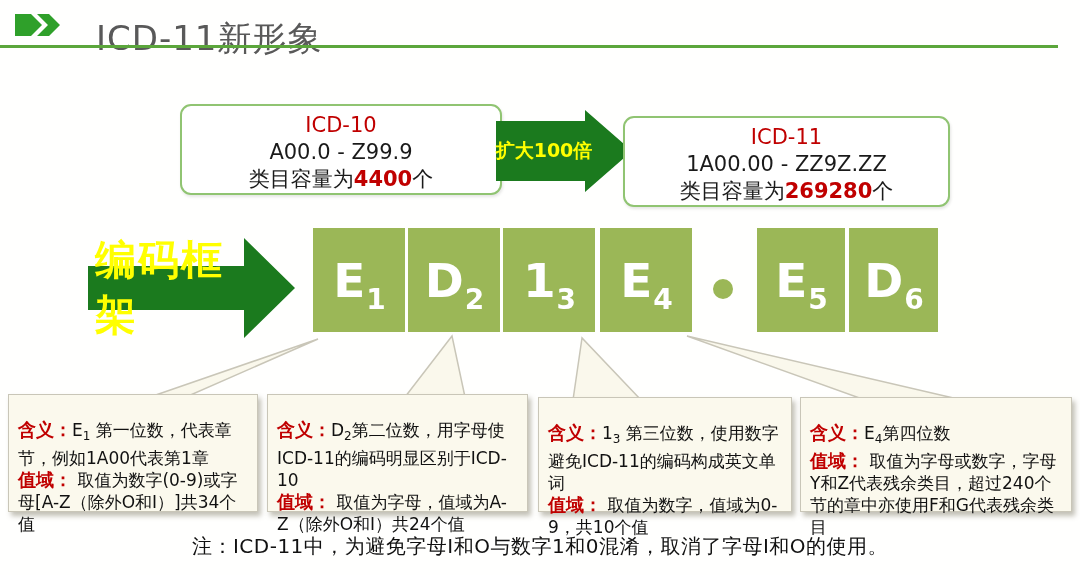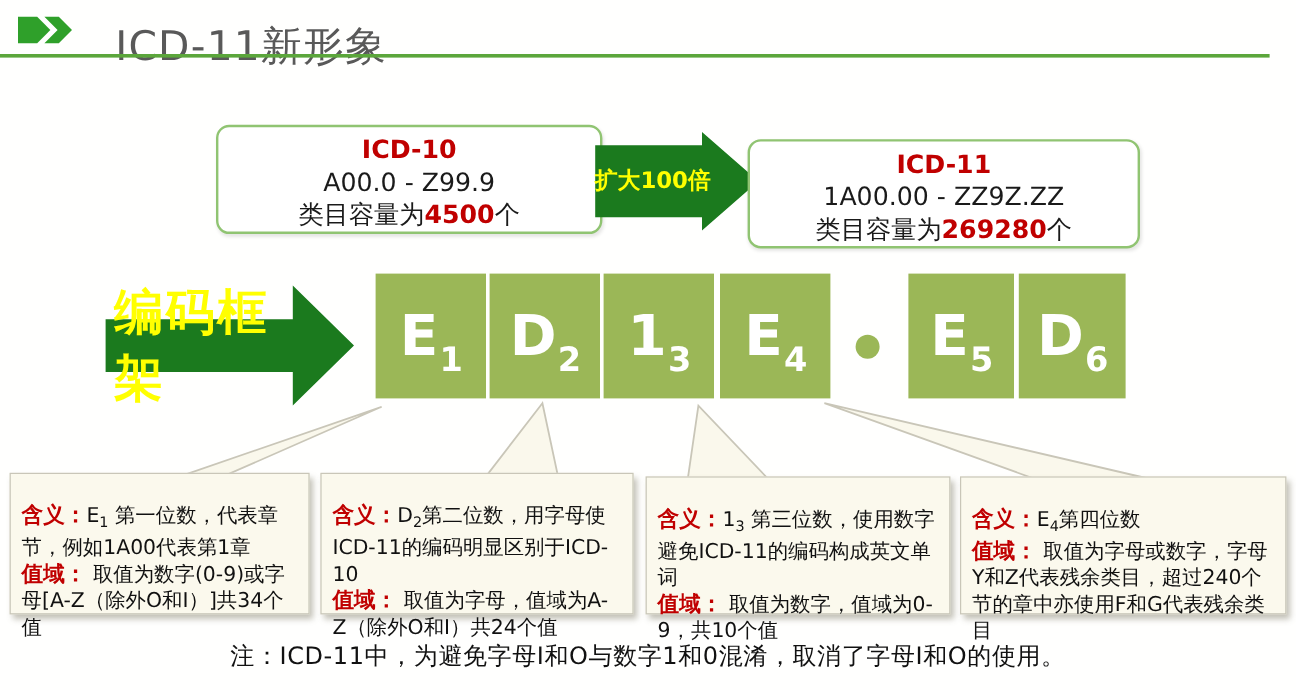--- a/index.html
+++ b/index.html
@@ -14,21 +14,21 @@
   .hdr-rule { position:absolute; left:0; top:45px; width:1058px; height:3px;
     background:#5ba63b; }
 
   
   .cmp-box { position:absolute; top:104px; height:91px; background:#ffffff;
     border:2px solid #90c472; border-radius:11px; text-align:center;
     padding-top:6px; line-height:27px; font-size:21px; color:#1a1a1a;
     box-shadow:1px 2px 3px rgba(0,0,0,0.10); }
   #icd10-box { left:180px; width:322px; }
   #icd11-box { left:623px; width:327px;margin-top:12px; }
-  .cmp-title { color:#c00000; font-weight:bold; }
+  .cmp-title { color:#c00000; font-weight:normal; }
   .red-num { color:#c00000; font-weight:bold; }
 
   .expand-arrow-svg { position:absolute; left:494px; top:104px; }
   .expand-label { position:absolute; left:492px; top:138px; width:104px; text-align:center;
     font-size:19px; font-weight:bold; color:#ffff00; letter-spacing:0px; }
 
   
   .fw-arrow-svg { position:absolute; left:86px; top:236px; }
   .fw-label { position:absolute; left:95px; top:266px; width:150px; height:44px;
     display:flex; align-items:center; justify-content:center;
@@ -71,21 +71,21 @@
   <svg class="hdr-icon" width="58" height="32" viewBox="0 0 58 32">
     <polygon points="1,5 17,5 28,16 17,27 1,27" fill="#2fa02a"></polygon>
     <polygon points="23,5 35,5 46,16 35,27 23,27 34,16" fill="#2fa02a"></polygon>
   </svg>
   <div class="hdr-title">ICD-11新形象</div>
   <div class="hdr-rule"></div>
 
   <div class="cmp-box" id="icd10-box">
     <div class="cmp-title">ICD-10</div>
     <div>A00.0 - Z99.9</div>
-    <div><span>类目容量为</span><span class="red-num">4500</span><span>个</span></div>
+    <div><span>类目容量为</span><span class="red-num">4400</span><span>个</span></div>
   </div>
 
   <svg class="expand-arrow-svg" width="142" height="96" viewBox="0 0 142 96">
     <polygon points="2,17 91,17 91,6 138,47 91,88 91,77 2,77" fill="#1b7a1e"></polygon>
   </svg>
   <div class="expand-label">扩大100倍</div>
 
   <div class="cmp-box" id="icd11-box">
     <div class="cmp-title">ICD-11</div>
     <div>1A00.00 - ZZ9Z.ZZ</div>

